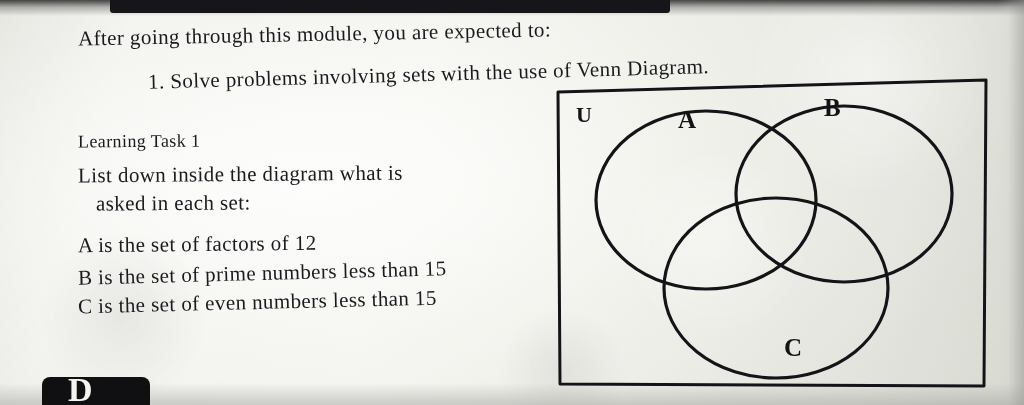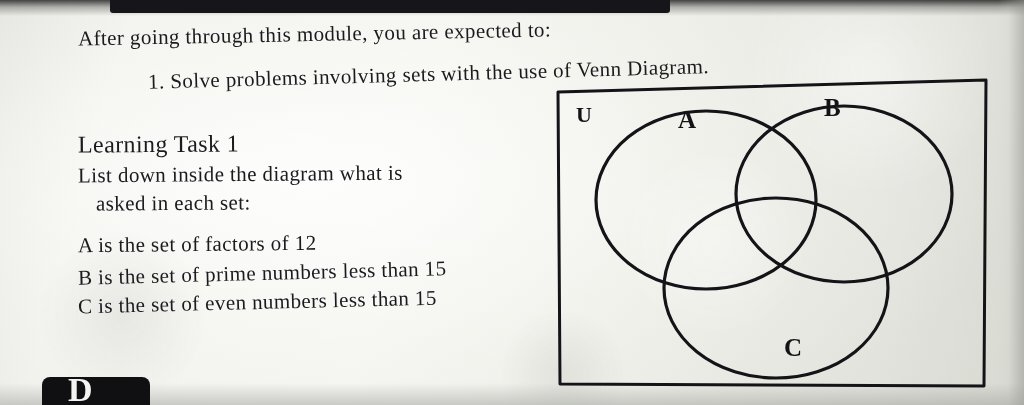--- a/index.html
+++ b/index.html
@@ -90,21 +90,21 @@
     font-size: 21px;
     transform: rotate(-1.1deg);
   }
   .line-obj {
     left: 148px; top: 62px;
     font-size: 21px;
     transform: rotate(-1.6deg);
   }
   .line-task {
     left: 78px; top: 131px;
-    font-size: 24px;
+    font-size: 18px;
     transform: rotate(-0.4deg);
   }
   .line-list1 {
     left: 78px; top: 162px;
     font-size: 21px;
     transform: rotate(-0.5deg);
   }
   .line-list2 {
     left: 96px; top: 191px;
     font-size: 21px;

